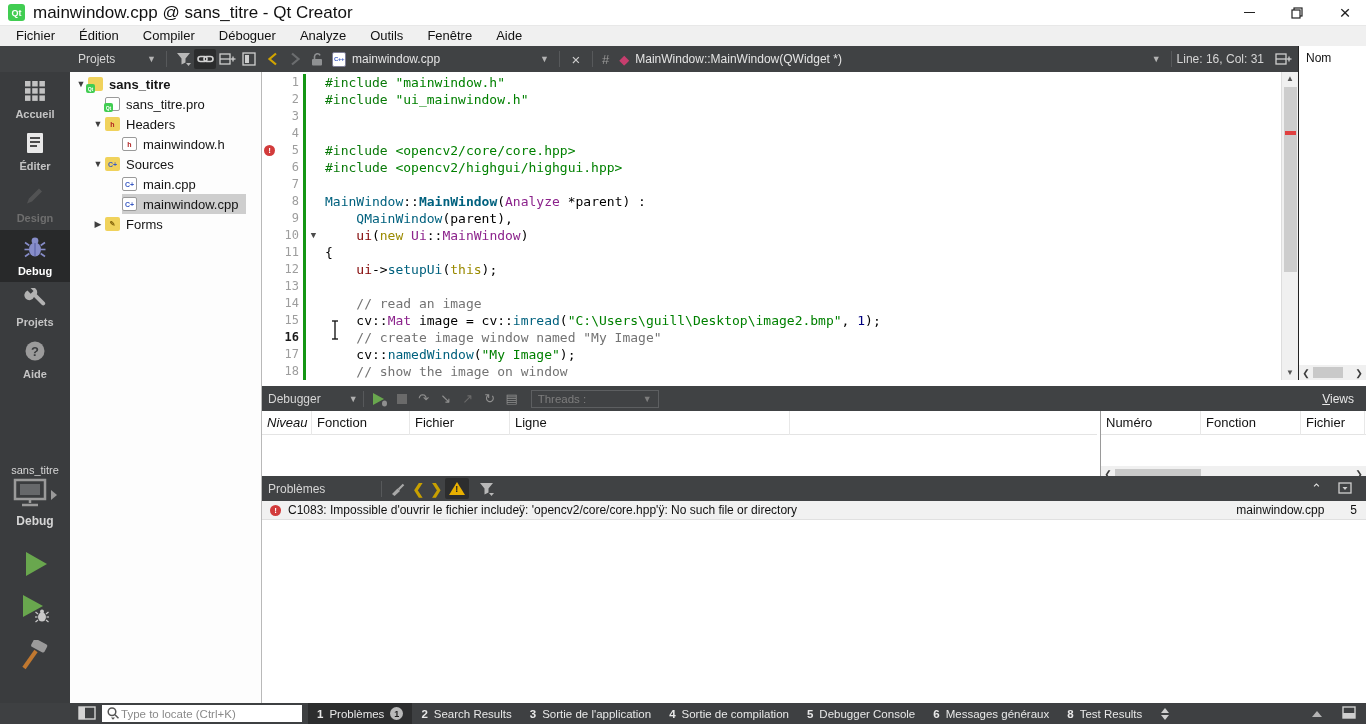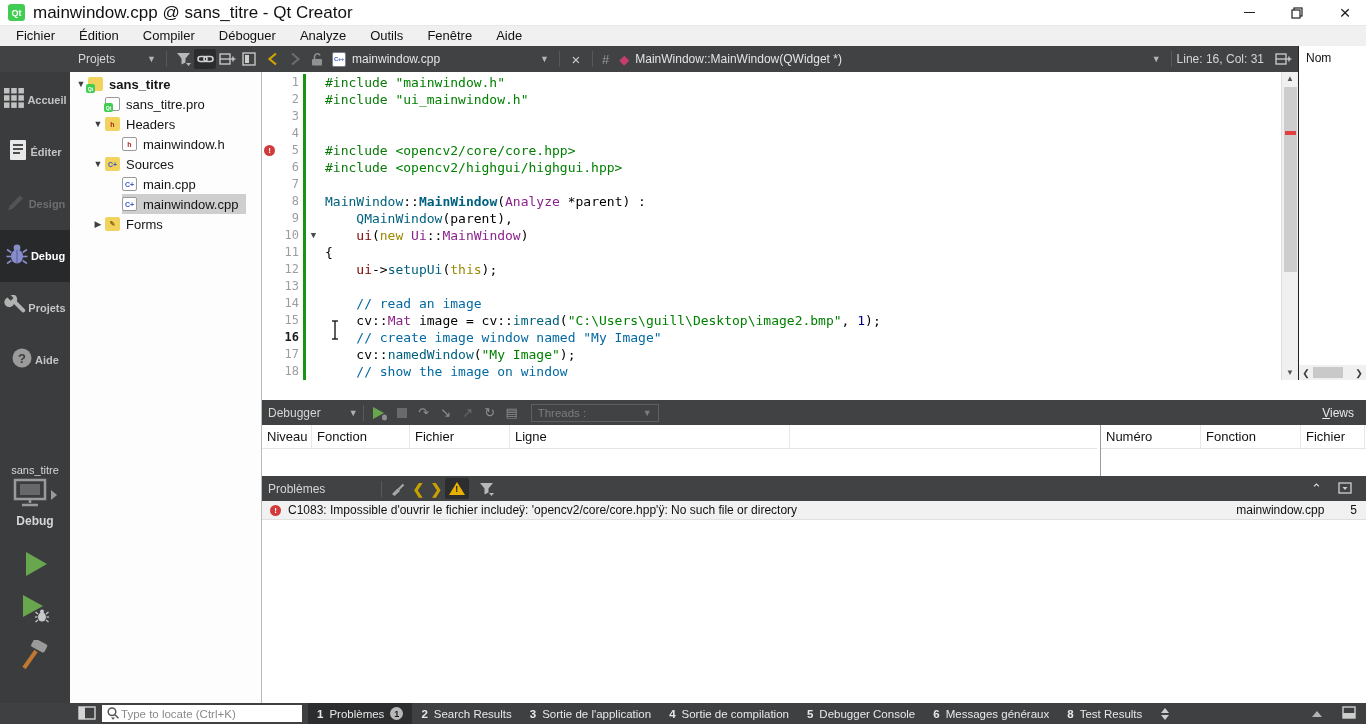--- a/index.html
+++ b/index.html
@@ -34,21 +34,21 @@
 
   
   #nom-panel { left:1298px; top:46px; width:68px; height:334px; background:#fff; border-left:1px solid #222; z-index:2; }
   #nom-header { font-size:12px; color:#111; padding:5px 0 0 7px; }
   .hscroll { position:absolute; left:0; bottom:0; width:100%; height:15px; background:#f0f0f0; display:flex; align-items:center; }
   .scroll-arrow { font-size:9px; color:#3c3c3c; width:14px; text-align:center; }
   .hthumb { height:11px; background:#c9c9c9; }
 
   
   #rail { left:0; top:72px; width:70px; height:631px; background:#3a3c3e; display:flex; flex-direction:column; align-items:center; overflow:hidden; }
-  .mode { width:70px; height:52px; display:flex; flex-direction:row; align-items:center; justify-content:center; gap:2px; }
+  .mode { width:70px; height:52px; display:flex; flex-direction:column; align-items:center; justify-content:center; gap:2px; }
   .mode-label { font-size:11px; font-weight:bold; color:#c4c4c4; }
   .mode.active { background:#28292a; }
   .mode.active .mode-label { color:#fff; }
   .mode.disabled .mode-label { color:#6e6e6e; }
   .kit { margin-top:78px; display:flex; flex-direction:column; align-items:center; gap:2px; }
   .kit-label { font-size:11px; color:#d6d6d6; }
   .kit-config { font-size:12px; color:#d6d6d6; font-weight:bold; }
   .monitor-wrap { display:flex; align-items:center; }
   .kit-arrow { width:0; height:0; border-left:6px solid #9a9a9a; border-top:5px solid transparent; border-bottom:5px solid transparent; margin-left:3px; }
   .runcol { margin-top:22px; display:flex; flex-direction:column; align-items:center; gap:12px; }
@@ -66,33 +66,33 @@
   
   #editor { left:262px; top:72px; width:1019px; height:308px; background:#fff; font-family:"DejaVu Sans Mono",monospace; padding-top:2px; overflow:hidden; }
   .eline { display:flex; height:17px; line-height:17px; font-size:13px; white-space:pre; }
   .ln-margin { width:15px; flex:none; display:flex; align-items:center; justify-content:center; }
   .err-dot { width:11px; height:11px; border-radius:50%; background:#d23b3b; color:#fff; font-size:8px; font-weight:bold; display:flex; align-items:center; justify-content:center; font-family:"Liberation Sans",sans-serif; }
   .ln-num { width:26px; flex:none; text-align:right; padding-right:4px; color:#9d9d9d; font-size:12px; }
   .ln-num.cur { color:#1a1a1a; font-weight:bold; }
   .ln-bar { width:3px; flex:none; background:#149614; }
   .ln-fold { width:15px; flex:none; color:#4c4c4c; font-size:9px; text-align:center; }
   .ln-code { padding-left:4px; }
-  .c-pp{color:#0a7a0a} .c-str{color:#008000} .c-com{color:#0369a1} .c-type{color:#8c238c}
+  .c-pp{color:#0a7a0a} .c-str{color:#008000} .c-com{color:#737373} .c-type{color:#8c238c}
   .c-kw{color:#9a8a00} .c-fn{color:#00617e} .c-fnb{color:#00617e;font-weight:bold}
   .c-field{color:#800000} .c-num{color:#000080} .c-pl{color:#000}
   #mouse-ibeam { left:330px; top:320px; z-index:3; }
 
   
   #editor-vscroll { left:1281px; top:72px; width:17px; height:308px; background:#f0f0f0; border-left:1px solid #ddd; }
   .varrow { position:absolute; left:0; width:16px; height:14px; color:#555; font-size:8px; text-align:center; line-height:14px; }
   #vthumb { position:absolute; left:2px; top:15px; width:13px; height:185px; background:#cdcdcd; }
   #err-mark { position:absolute; left:3px; top:59px; width:11px; height:4px; background:#e04040; }
 
   
-  #debugger-pane { left:262px; top:400px; width:1104px; height:96px; background:#fff; }
+  #debugger-pane { left:262px; top:386px; width:1104px; height:96px; background:#fff; }
   .pane-header { height:25px; background:#404244; display:flex; align-items:center; padding:0 6px; }
   .combo-arrow { color:#b0b0b0; font-size:9px; margin-left:28px; }
   .dbg-icon { width:22px; height:20px; display:flex; align-items:center; justify-content:center; font-size:13px; color:#8f8f8f; }
   .dbg-icon.green { color:#69a74e; }
   .threads-combo { width:128px; height:18px; border:1px solid #5d5f61; display:flex; align-items:center; padding:0 6px; color:#7d7d7d; font-size:11.5px; margin-left:8px; }
   .views-btn { margin-left:auto; margin-right:6px; color:#e8e8e8; font-size:12px; display:inline-block; }
   .views-btn::first-letter { text-decoration:underline; }
   .tbl-header { display:flex; height:24px; align-items:center; border-bottom:1px solid #e4e4e4; font-size:13px; color:#111; }
   .tbl-cell { height:24px; line-height:24px; padding-left:5px; border-right:1px solid #e8e8e8; flex:none; }
   #stack-table { position:absolute; left:0; top:25px; width:835px; height:71px; background:#fff; }
@@ -492,21 +492,21 @@
       <span class="dbg-icon">↻</span>
       <span class="dbg-icon">▤</span>
       <span class="threads-combo">
         <span>Threads :</span>
         <span style="margin-left:auto; font-size:9px;">▼</span>
       </span>
       <span class="views-btn">Views</span>
     </div>
     <div id="stack-table">
       <div class="tbl-header" id="stack-cols">
-          <span class="tbl-cell" style="width: 50px;">Niveau</span>
+          <span class="tbl-cell" style="width: 50px; font-style: italic;">Niveau</span>
           <span class="tbl-cell" style="width: 98px;">Fonction</span>
           <span class="tbl-cell" style="width: 100px;">Fichier</span>
           <span class="tbl-cell" style="width: 280px;">Ligne</span>
         </div>
     </div>
     <div id="bp-table">
       <div class="tbl-header" id="bp-cols">
           <span class="tbl-cell" style="width: 100px;">Numéro</span>
           <span class="tbl-cell" style="width: 100px;">Fonction</span>
           <span class="tbl-cell" style="width: 64px;">Fichier</span>

